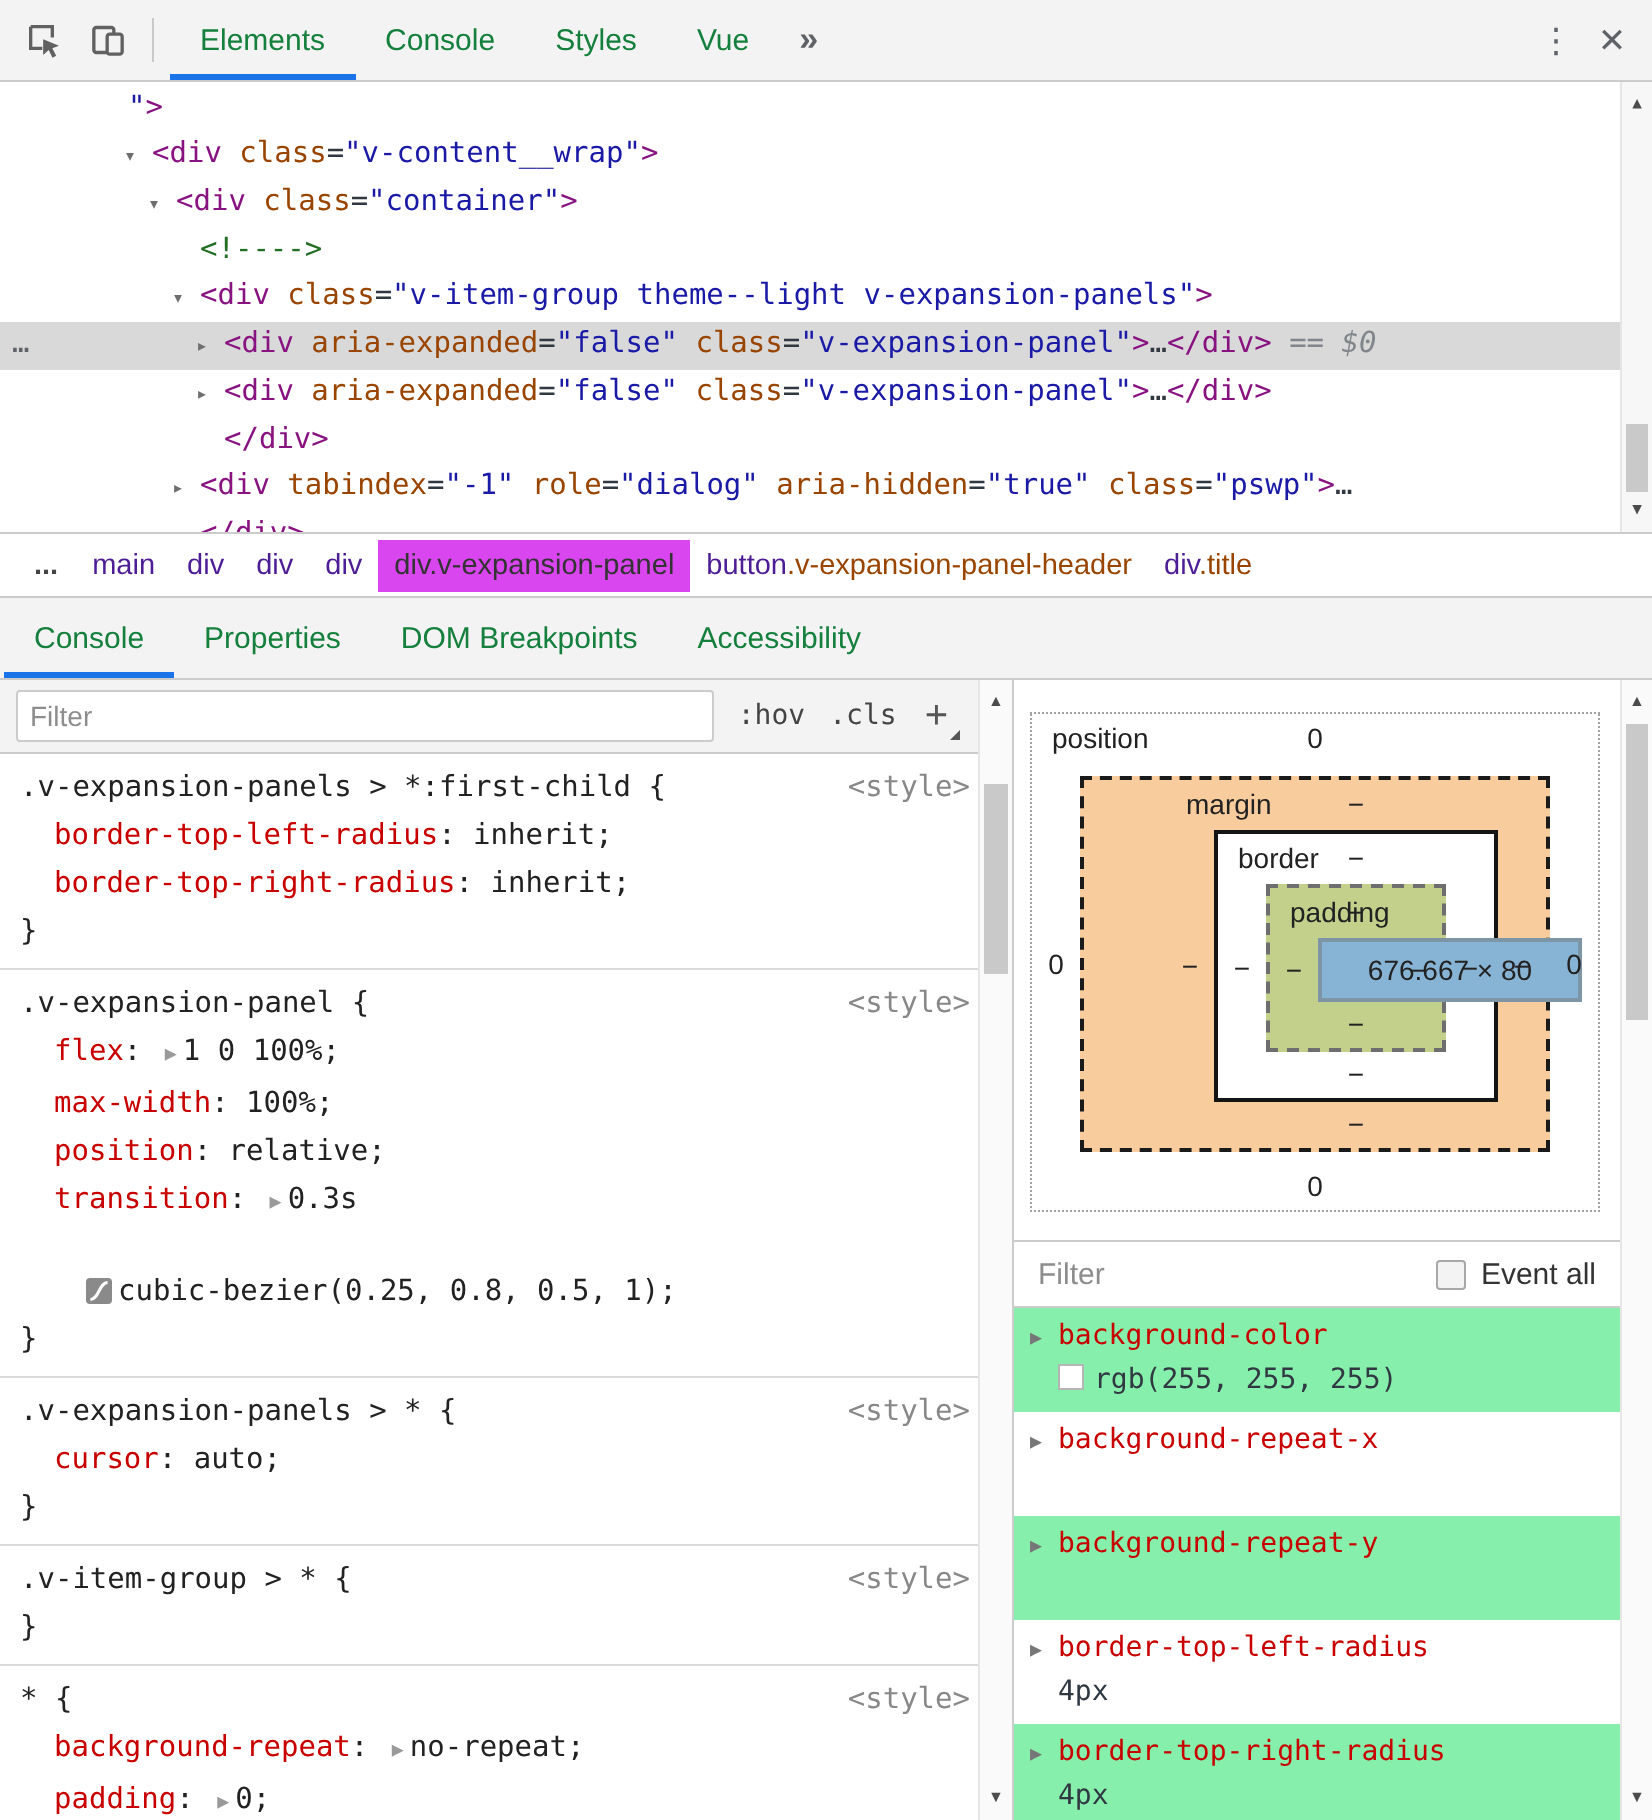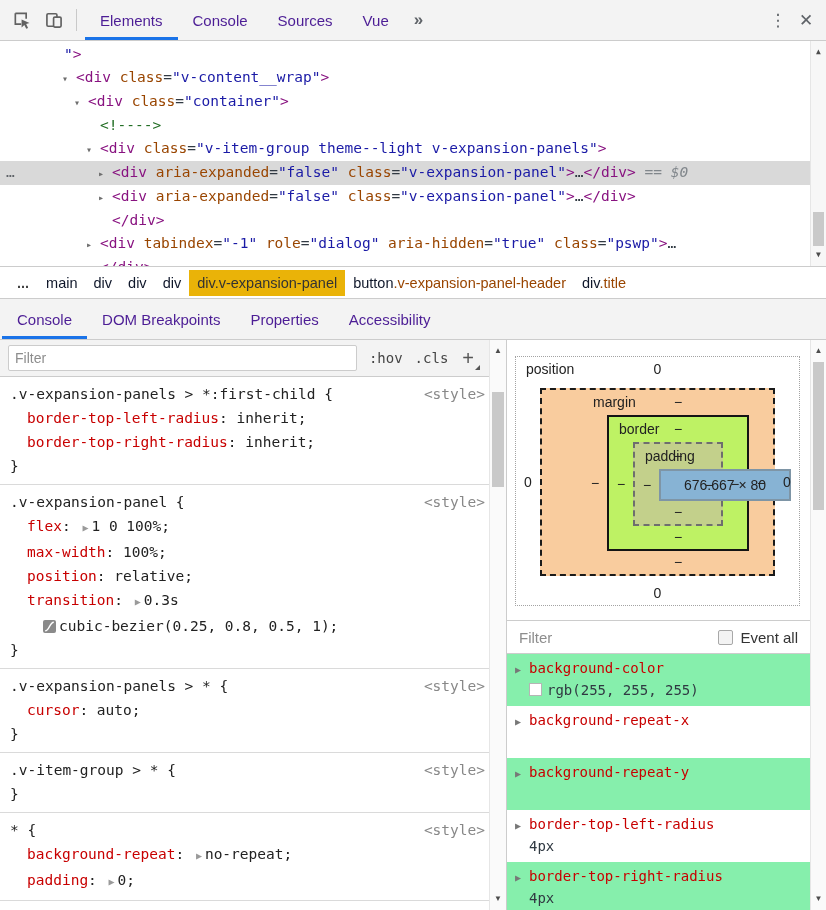--- a/index.html
+++ b/index.html
@@ -4,21 +4,21 @@
 <style>
   html,body{margin:0;padding:0;}
   body{width:826px;height:910px;overflow:hidden;background:#fff;
        font-family:"Liberation Sans",sans-serif;color:#303942;font-size:15px;}
   #app{position:relative;width:826px;height:910px;overflow:hidden;}
 
   
   #toolbar{height:40px;border-bottom:1px solid #ccc;background:#f3f3f3;
            display:flex;align-items:center;padding:0 6px 0 6px;}
   .tabs{display:flex;height:100%;}
-  .tab{padding:0 15px;display:flex;align-items:center;font-size:15px;color:#4c1d95;position:relative;}
+  .tab{padding:0 15px;display:flex;align-items:center;font-size:15px;color:#15803d;position:relative;}
   .tab.active::after{content:"";position:absolute;left:0;right:0;bottom:0;height:3px;background:#1a73e8;}
   .tb-icon{width:30px;height:30px;display:flex;align-items:center;justify-content:center;margin:0 1px;}
   .tb-sep{width:1px;height:22px;background:#c9c9c9;margin:0 8px 0 6px;}
   .chev{font-size:17px;color:#5f6368;padding:0 10px;font-weight:bold;}
   .tb-right{margin-left:auto;display:flex;align-items:center;}
   .tb-txticon{width:28px;text-align:center;font-size:17px;color:#5f6368;}
 
   
   #dom{height:225px;position:relative;overflow:hidden;background:#fff;
        font-family:"DejaVu Sans Mono",monospace;font-size:14.5px;}
@@ -43,23 +43,23 @@
       color:#4c4c4c;height:14px;line-height:14px;}
   .sb-up{top:4px;}
   .sb-down{bottom:4px;}
   .sb-thumb{position:absolute;left:2px;right:2px;background:#c9c9c9;}
 
   
   #crumbs{height:33px;box-sizing:border-box;border-top:1px solid #ccc;border-bottom:1px solid #ccc;
           background:#fff;display:flex;align-items:center;font-size:14.5px;padding-left:8px;
           white-space:nowrap;overflow:hidden;}
   .crumb{padding:5px 8px;}
-  .crumb .ctag{color:#0f172a;}
+  .crumb .ctag{color:#4c1d95;}
   .crumb .ccls{color:#994500;}
-  .crumb.sel{background:#eab308;}
+  .crumb.sel{background:#d946ef;}
   .crumb.sel .ctag,.crumb.sel .ccls{color:#333;}
   .crumb-dots{color:#444;padding:5px 9px;font-weight:bold;}
 
   
   #tabs2{height:41px;box-sizing:border-box;background:#f3f3f3;border-bottom:1px solid #ccc;
          display:flex;padding-left:2px;}
 
   
   #lower{display:flex;height:570px;}
   #left{width:507px;box-sizing:border-box;border-right:1px solid #ccc;position:relative;
@@ -72,33 +72,33 @@
   #styles-filter::placeholder{color:#8d8d8d;}
   .sbtn{font-family:"DejaVu Sans Mono",monospace;font-size:14px;color:#444;}
   #plus{font-size:20px;color:#555;position:relative;padding:0 7px 0 2px;line-height:20px;}
   .corner{position:absolute;right:1px;bottom:-2px;width:0;height:0;
           border-left:5px solid transparent;border-bottom:5px solid #555;}
   #rules{flex:1;overflow:hidden;font-family:"DejaVu Sans Mono",monospace;font-size:14.5px;}
   .rule{position:relative;padding:5px 4px 6px 10px;border-bottom:1px solid #dadada;
         line-height:24px;color:#222;}
   .origin{position:absolute;right:4px;top:5px;color:#888;}
   .prop{padding-left:17px;}
-  .prop2{padding-left:33px;}
+  .prop2{padding-left:33px;margin-top:20px;}
   .pname{color:#c80000;}
   .tri{color:#9a9a9a;font-size:10px;padding:0 3px;}
   .strike{text-decoration:line-through;}
 
   
   #right{flex:1;position:relative;padding-right:16px;display:flex;flex-direction:column;
          min-width:0;background:#fff;}
   #boxmodel{padding:16px 10px 14px 8px;border-bottom:1px solid #ccc;font-size:14px;color:#222;flex:none;}
   .bm{display:flex;flex-direction:column;box-sizing:border-box;}
   .bm-position{height:250px;border:1px dotted #a3a3a3;background:#fff;}
   .bm-margin{flex:1;border:2px dashed #1a1a1a;background:#f9cc9e;padding-left:41px;}
-  .bm-border{flex:1;border:2px solid #141414;background:#bef264;}
+  .bm-border{flex:1;border:2px solid #141414;background:#ffffff;}
   .bm-padding{flex:1;border:2px dashed #6e6e6e;background:#c3d08b;}
   .bm-content{width:128px;height:28px;background:#87b3d4;border:2px solid #7e95a6;
               display:flex;align-items:center;justify-content:center;margin:0 auto;color:#222;flex:none;}
   .bm-top{height:25px;line-height:25px;text-align:center;position:relative;flex:none;}
   .bm-label{position:absolute;left:10px;}
   .bm-mid{flex:1;display:flex;align-items:center;min-height:0;}
   .bm-side{width:24px;text-align:center;flex:none;}
   .bm-innerwrap{flex:1;display:flex;flex-direction:column;justify-content:center;min-width:0;}
   .bm-bot{height:23px;line-height:23px;text-align:center;flex:none;}
 
@@ -135,21 +135,21 @@
     <div class="tb-icon">
       <svg width="20" height="20" viewBox="0 0 24 24">
         <rect x="3.5" y="4.5" width="12" height="15" rx="1.5" fill="none" stroke="#616161" stroke-width="2"></rect>
         <rect x="11.5" y="8.5" width="9" height="12" rx="1.5" fill="#f3f3f3" stroke="#616161" stroke-width="2"></rect>
       </svg>
     </div>
     <div class="tb-sep"></div>
     <div id="main-tabs" class="tabs">
         <div class="tab active">Elements</div>
         <div class="tab">Console</div>
-        <div class="tab">Sources</div>
+        <div class="tab">Styles</div>
         <div class="tab">Vue</div>
       </div>
     <div class="chev">»</div>
     <div class="tb-right">
       <div class="tb-txticon">⋮</div>
       <div class="tb-txticon">✕</div>
     </div>
   </div>
 
   <div id="dom">
@@ -179,22 +179,22 @@
       <span class="crumb"><span class="ctag">div</span></span>
       <span class="crumb"><span class="ctag">div</span></span>
       <span class="crumb sel"><span class="ctag">div</span><span class="ccls">.v-expansion-panel</span></span>
       <span class="crumb"><span class="ctag">button</span><span class="ccls">.v-expansion-panel-header</span></span>
       <span class="crumb"><span class="ctag">div</span><span class="ccls">.title</span></span>
     </div>
 
   <div id="tabs2">
     <div id="sidebar-tabs" class="tabs">
         <div class="tab active">Console</div>
+        <div class="tab">Properties</div>
         <div class="tab">DOM Breakpoints</div>
-        <div class="tab">Properties</div>
         <div class="tab">Accessibility</div>
       </div>
   </div>
 
   <div id="lower">
 
     <div id="left">
       <div id="stoolbar">
         <input id="styles-filter" placeholder="Filter" style="">
         <span class="sbtn">:hov</span>

